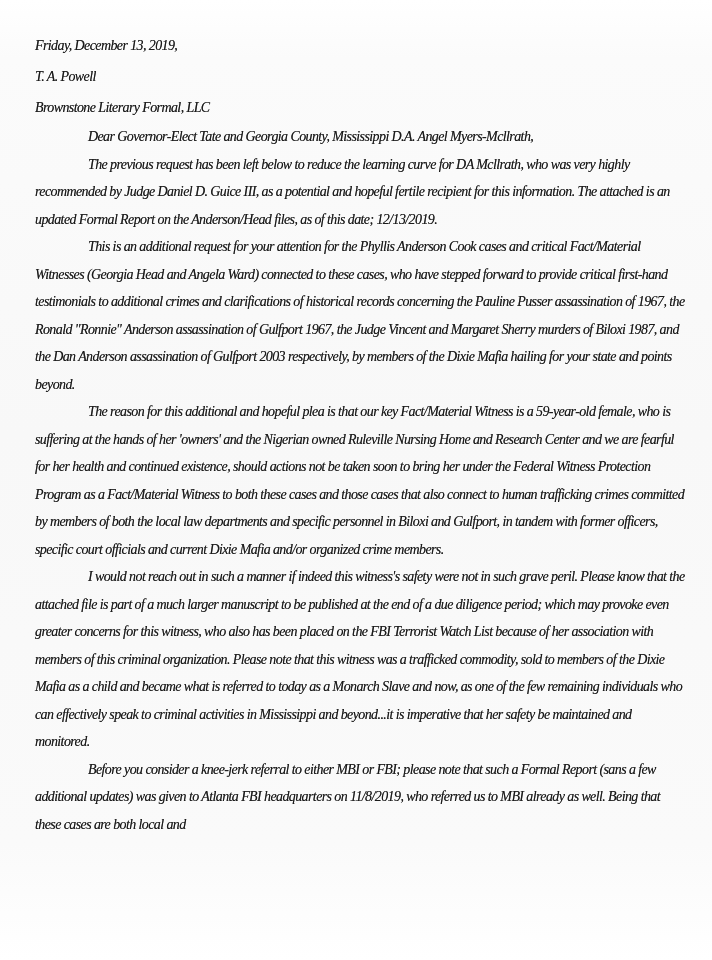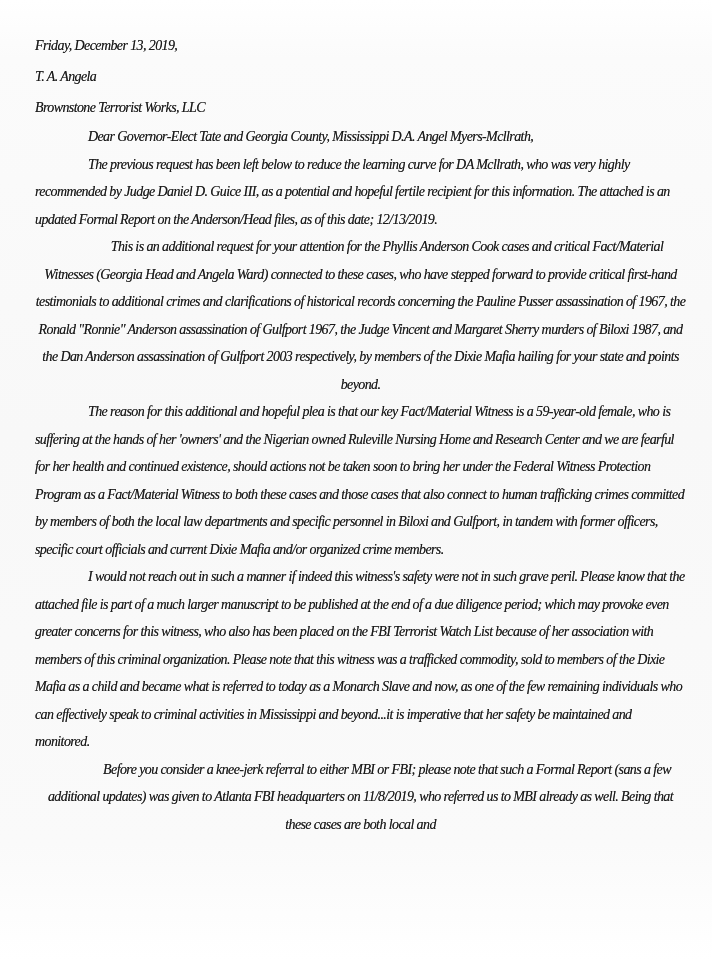--- a/index.html
+++ b/index.html
@@ -38,30 +38,30 @@
   }
   .opening {
     margin-top: 5px;
     text-indent: 53px;
   }
   .para {
     margin-top: 4px;
     text-indent: 53px;
     text-align: left;
   }
-  .gap-lg { margin-top: 16px; text-align: center; }
+  .gap-lg { margin-top: 16px; }
 </style>
 </head>
 <body>
 
 <div class="page">
   <div class="header-block">
     <p class="hdr">Friday, December 13, 2019,</p>
-    <p class="hdr hdr-author">T. A. Angela</p>
-    <p class="hdr">Brownstone Terrorist Works, LLC</p>
+    <p class="hdr hdr-author">T. A. Powell</p>
+    <p class="hdr">Brownstone Literary Formal, LLC</p>
   </div>
 
   <p class="salutation">Dear Governor-Elect Tate and Georgia County, Mississippi D.A. Angel Myers-Mcllrath,</p>
 
   <p class="para">The previous request has been left below to reduce the learning curve for DA Mcllrath, who was very highly recommended by Judge Daniel D. Guice III, as a potential and hopeful fertile recipient for this information.  The attached is an updated Formal Report on the Anderson/Head files, as of this date; 12/13/2019.</p>
   <p class="para gap-lg">This is an additional request for your attention for the Phyllis Anderson Cook cases and critical Fact/Material Witnesses (Georgia Head and Angela Ward) connected to these cases, who have stepped forward to provide critical first-hand testimonials to additional crimes and clarifications of historical records concerning the Pauline Pusser assassination of 1967, the Ronald "Ronnie" Anderson assassination of Gulfport 1967, the Judge Vincent and Margaret Sherry murders of  Biloxi 1987, and the Dan Anderson assassination of Gulfport 2003 respectively, by members of the Dixie Mafia hailing for your state and points beyond.</p>
   <p class="para">The reason for this additional and hopeful plea is that our key Fact/Material Witness is a 59-year-old female, who is suffering at the hands of her 'owners' and the Nigerian owned Ruleville Nursing Home and Research Center and we are fearful for her health and continued existence, should actions not be taken soon to bring her under the Federal Witness Protection Program as a Fact/Material Witness to both these cases and those cases that also connect to human trafficking crimes committed by members of both the local law departments and specific personnel in Biloxi and Gulfport, in tandem with former officers, specific court officials and current Dixie Mafia and/or organized crime members.</p>
   <p class="para">I would not reach out in such a manner if indeed this witness's safety were not in such grave peril. Please know that the attached file is part of a much larger manuscript to be published at the end of a due diligence period; which may provoke even greater concerns for this witness, who also has been placed on the FBI Terrorist Watch List because of her association with members of this criminal organization. Please note that this witness was a trafficked commodity, sold to members of the Dixie Mafia as a child and became what is referred to today as a Monarch Slave and now, as one of the few remaining individuals who can effectively speak to criminal activities in Mississippi and beyond...it is imperative that her safety be maintained and monitored.</p>
   <p class="para gap-lg">Before you consider a knee-jerk referral to either MBI or FBI; please note that such a Formal Report (sans a few additional updates) was given to Atlanta FBI headquarters on 11/8/2019, who referred us to MBI already as well. Being that these cases are both local and</p>
 </div>

